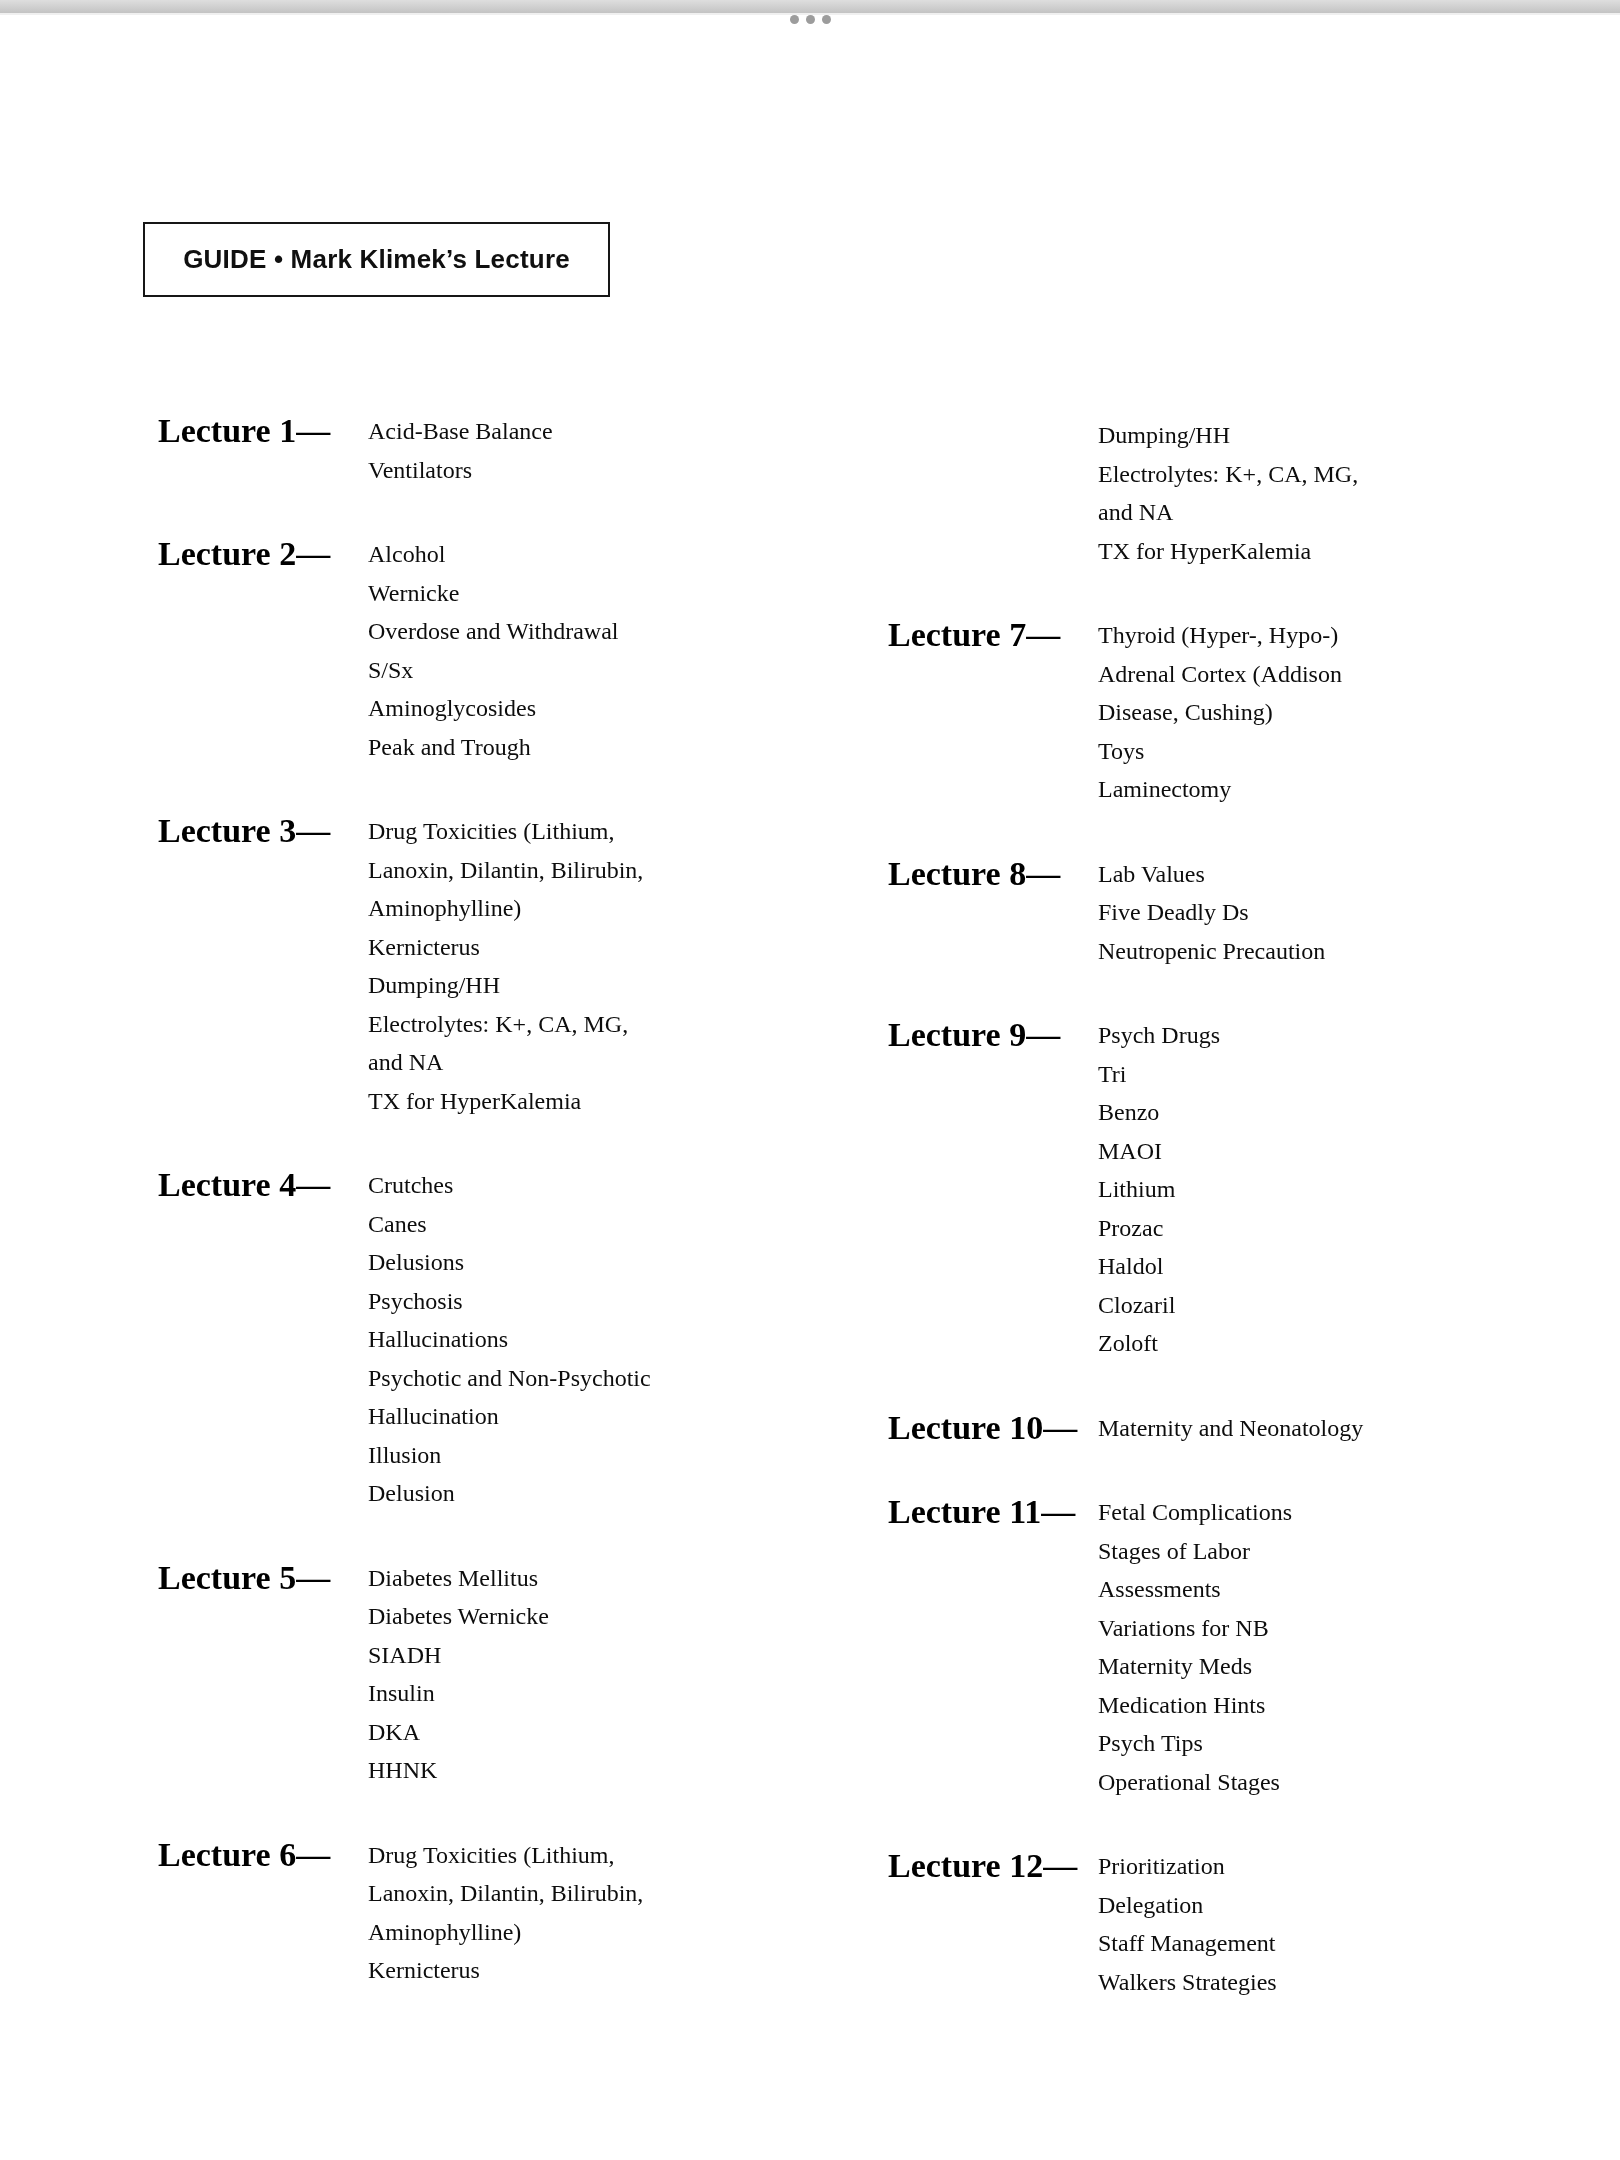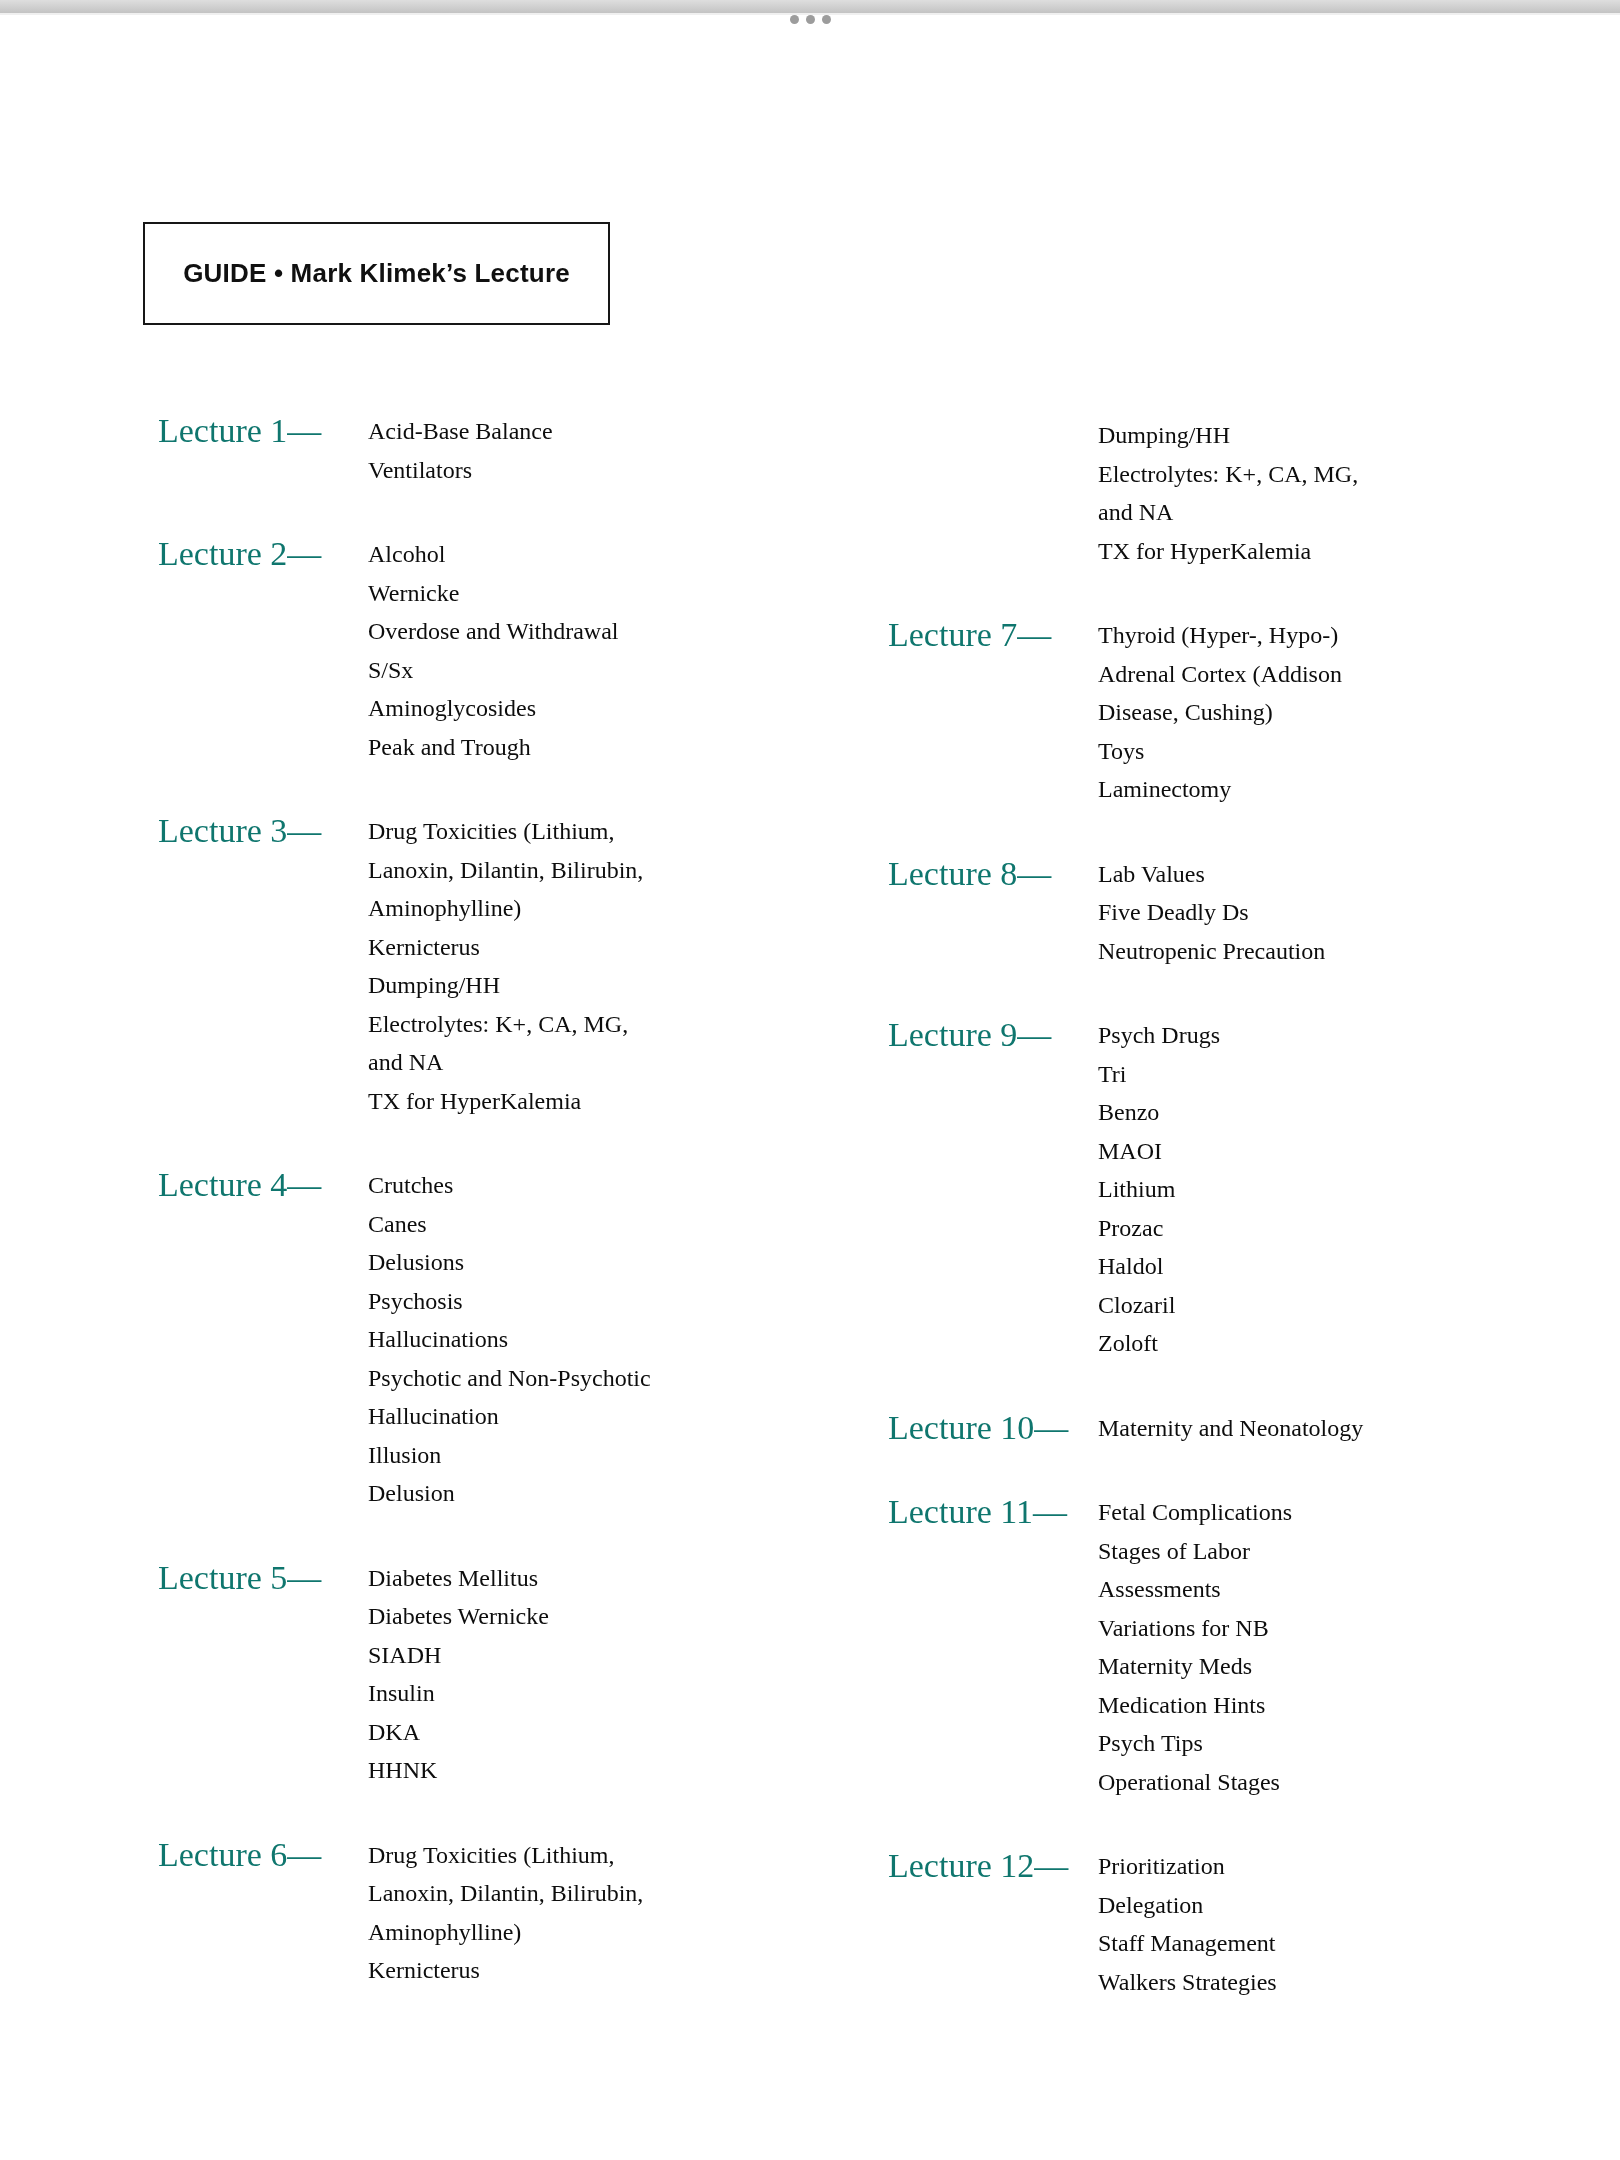--- a/index.html
+++ b/index.html
@@ -41,21 +41,21 @@
   }
   .page {
     position: absolute;
     inset: 0;
   }
   .title-box {
     position: absolute;
     left: 143px;
     top: 222px;
     width: 467px;
-    height: 103px;
+    height: 75px;
     box-sizing: border-box;
     border: 2px solid #161616;
     display: flex;
     align-items: center;
     justify-content: center;
   }
   .title-text {
     font-family: "Liberation Sans", sans-serif;
     font-weight: bold;
     font-size: 26px;
@@ -71,25 +71,25 @@
   }
   .col-1 { left: 158px; top: 412px; }
   .col-2 { left: 888px; top: 416px; }
   .block {
     display: flex;
     align-items: flex-start;
   }
   .lbl {
     flex: 0 0 210px;
     width: 210px;
-    font-weight: normal;
+    font-weight: bold;
     font-size: 34px;
     line-height: 38.5px;
     white-space: nowrap;
-    color: #0f766e;
+    color: #000000;
   }
   .items {
     font-size: 24px;
     line-height: 38.5px;
     color: #0d0d0d;
   }
   .line {
     white-space: nowrap;
     height: 38.5px;
   }

